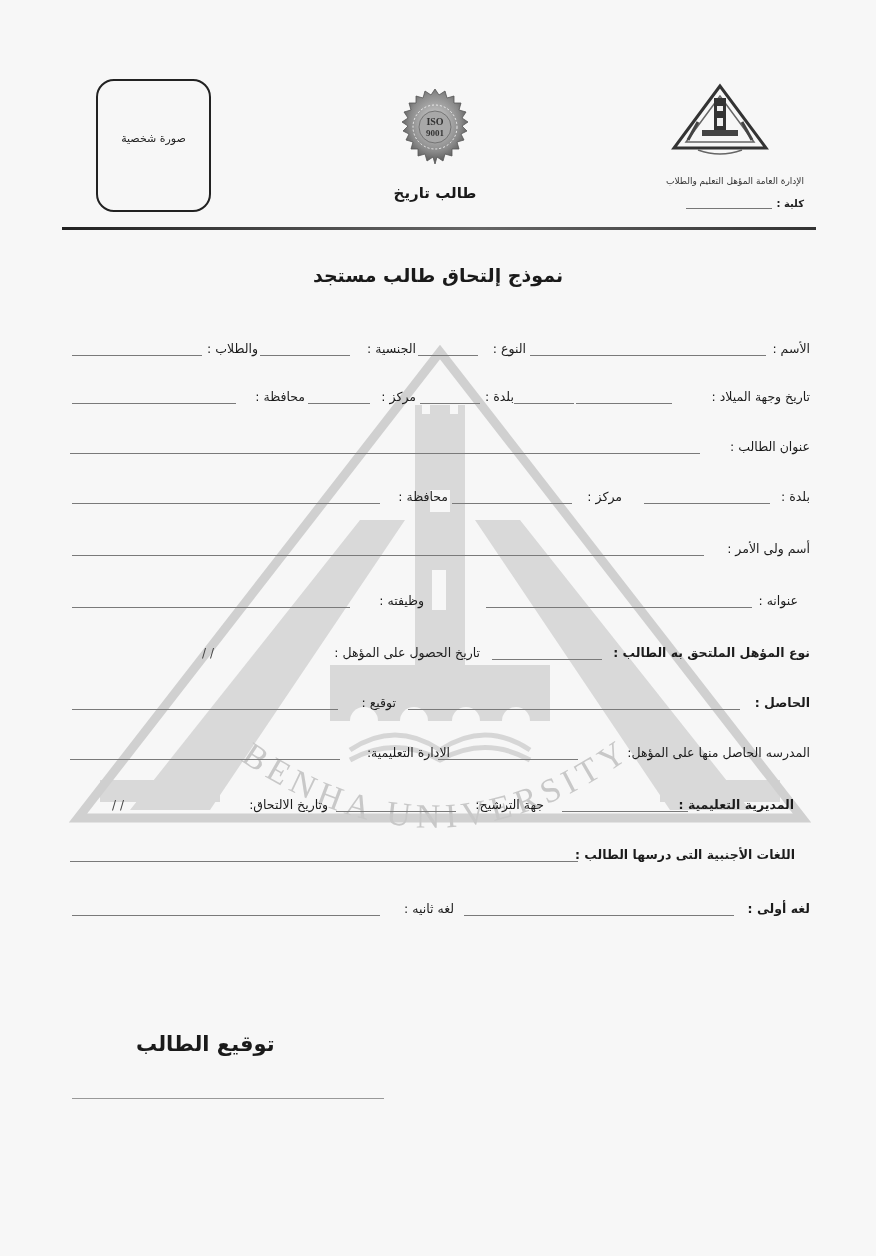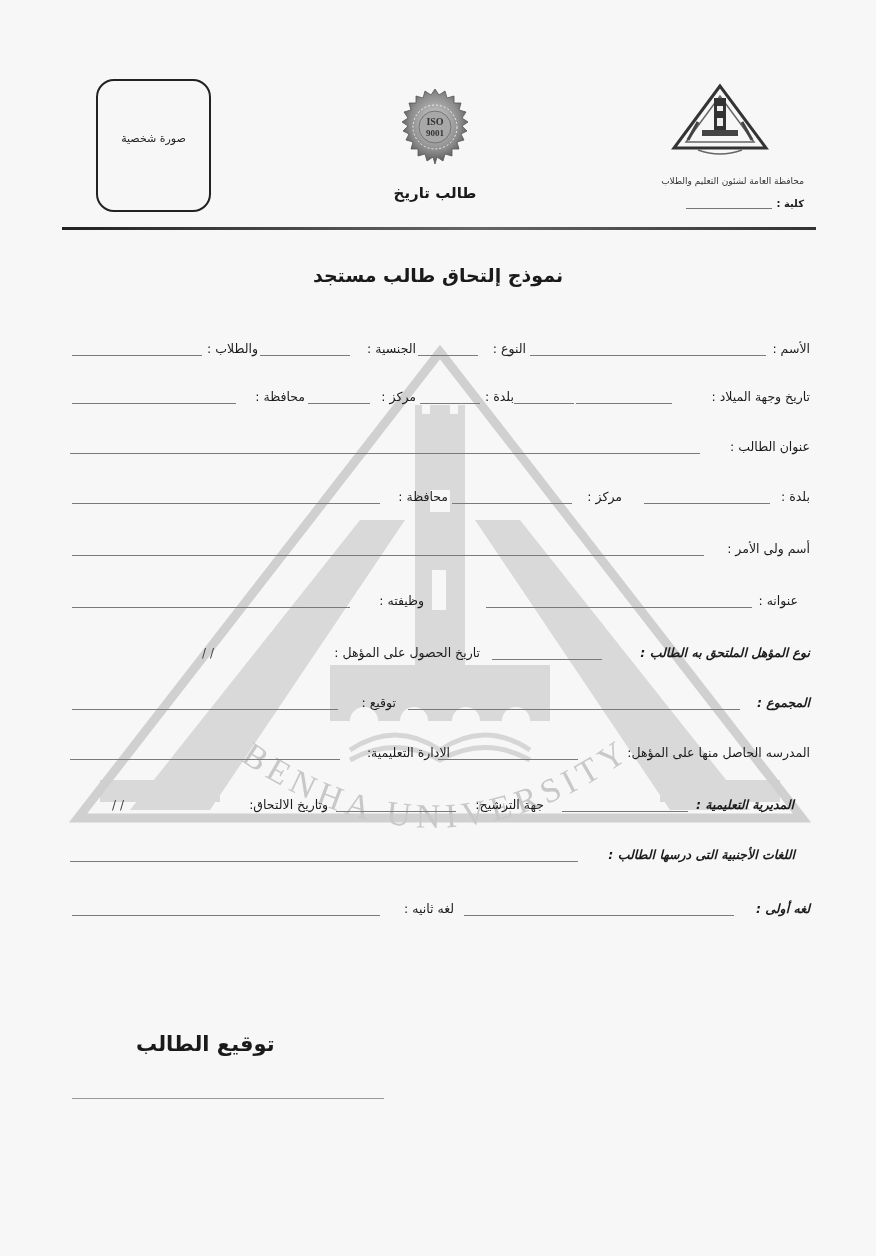--- a/index.html
+++ b/index.html
@@ -17,21 +17,21 @@
   .faculty .line { width: 86px; border-bottom: 1px solid #777; height: 10px; }
   .seal { left: 390px; top: 88px; width: 90px; height: 82px; }
   .student-type { left: 380px; top: 184px; width: 110px; text-align: center; font-size: 15px; font-weight: bold; direction: rtl; }
   .photo-box { left: 96px; top: 79px; width: 115px; height: 133px; border: 2px solid #222; border-radius: 18px; box-sizing: border-box; display: flex; align-items: center; justify-content: center; }
   .photo-box span { font-size: 11px; direction: rtl; color: #222; margin-top: -14px; }
   .header-rule { left: 62px; top: 227px; width: 754px; height: 3px; background: linear-gradient(90deg, #222, #555 40%, #666 55%, #333); }
   .form-title { left: 0; top: 264px; width: 876px; text-align: center; font-size: 19px; font-weight: bold; direction: rtl; }
 
   .row { position: absolute; left: 70px; width: 740px; height: 22px; }
   .lbl { position: absolute; bottom: 4px; font-size: 12.5px; white-space: nowrap; direction: rtl; color: #1c1c1c; }
-  .lbl.bold { font-weight: bold; font-style: italic; }
+  .lbl.bold { font-weight: bold; }
   .ln { position: absolute; bottom: 4px; height: 0; border-bottom: 1px solid #7a7a7a; }
   .slash { position: absolute; bottom: 4px; font-size: 12px; color: #444; }
 
   .sig-title { left: 136px; top: 1032px; font-size: 21px; font-weight: bold; direction: rtl; }
   .sig-line { left: 72px; top: 1098px; width: 312px; border-bottom: 1px solid #999; }
 </style>
 </head>
 <body>
 
 <svg class="watermark" viewBox="0 0 760 520">
@@ -79,21 +79,21 @@
   <polygon points="52,4 6,66 98,66" fill="none" stroke="#333" stroke-width="3"></polygon>
   <polygon points="52,14 18,60 86,60" fill="none" stroke="#666" stroke-width="1.5"></polygon>
   <rect x="46" y="16" width="12" height="34" fill="#333"></rect>
   <rect x="49" y="24" width="6" height="5" fill="#eee"></rect>
   <rect x="49" y="36" width="6" height="8" fill="#eee"></rect>
   <rect x="34" y="48" width="36" height="6" fill="#444"></rect>
   <line x1="30" y1="40" x2="20" y2="58" stroke="#444" stroke-width="3"></line>
   <line x1="74" y1="40" x2="84" y2="58" stroke="#444" stroke-width="3"></line>
   <path d="M30,68 q22,8 44,0" fill="none" stroke="#666" stroke-width="1.5"></path>
 </svg>
-<div class="abs dept-text">محافظة العامة لشئون التعليم والطلاب</div>
+<div class="abs dept-text">الإدارة العامة المؤهل التعليم والطلاب</div>
 <div class="abs faculty">
   <span>كلية :</span>
   <span class="line"></span>
 </div>
 
 <svg class="abs seal" viewBox="0 0 90 82">
   <defs>
     <radialGradient id="sg" cx="50%" cy="45%" r="55%">
       <stop offset="0%" stop-color="#d8d8d8"></stop>
       <stop offset="70%" stop-color="#8a8a8a"></stop>
@@ -167,21 +167,21 @@
 </div>
 
 <div class="row" style="top:642px">
   <span class="lbl bold" style="right:0">نوع المؤهل الملتحق به الطالب :</span>
   <span class="ln" style="right:208px;width:110px"></span>
   <span class="lbl" style="right:330px">تاريخ الحصول على المؤهل :</span>
   <span class="slash" style="right:596px">/      /</span>
 </div>
 
 <div class="row" style="top:692px">
-  <span class="lbl bold" style="right:0">المجموع :</span>
+  <span class="lbl bold" style="right:0">الحاصل :</span>
   <span class="ln" style="right:70px;width:332px"></span>
   <span class="lbl" style="right:414px">توقيع :</span>
   <span class="ln" style="right:472px;width:266px"></span>
 </div>
 
 <div class="row" style="top:742px">
   <span class="lbl" style="right:0">المدرسه الحاصل منها على المؤهل:</span>
   <span class="ln" style="right:232px;width:140px"></span>
   <span class="lbl" style="right:360px">الادارة التعليمية:</span>
   <span class="ln" style="right:470px;width:270px"></span>

